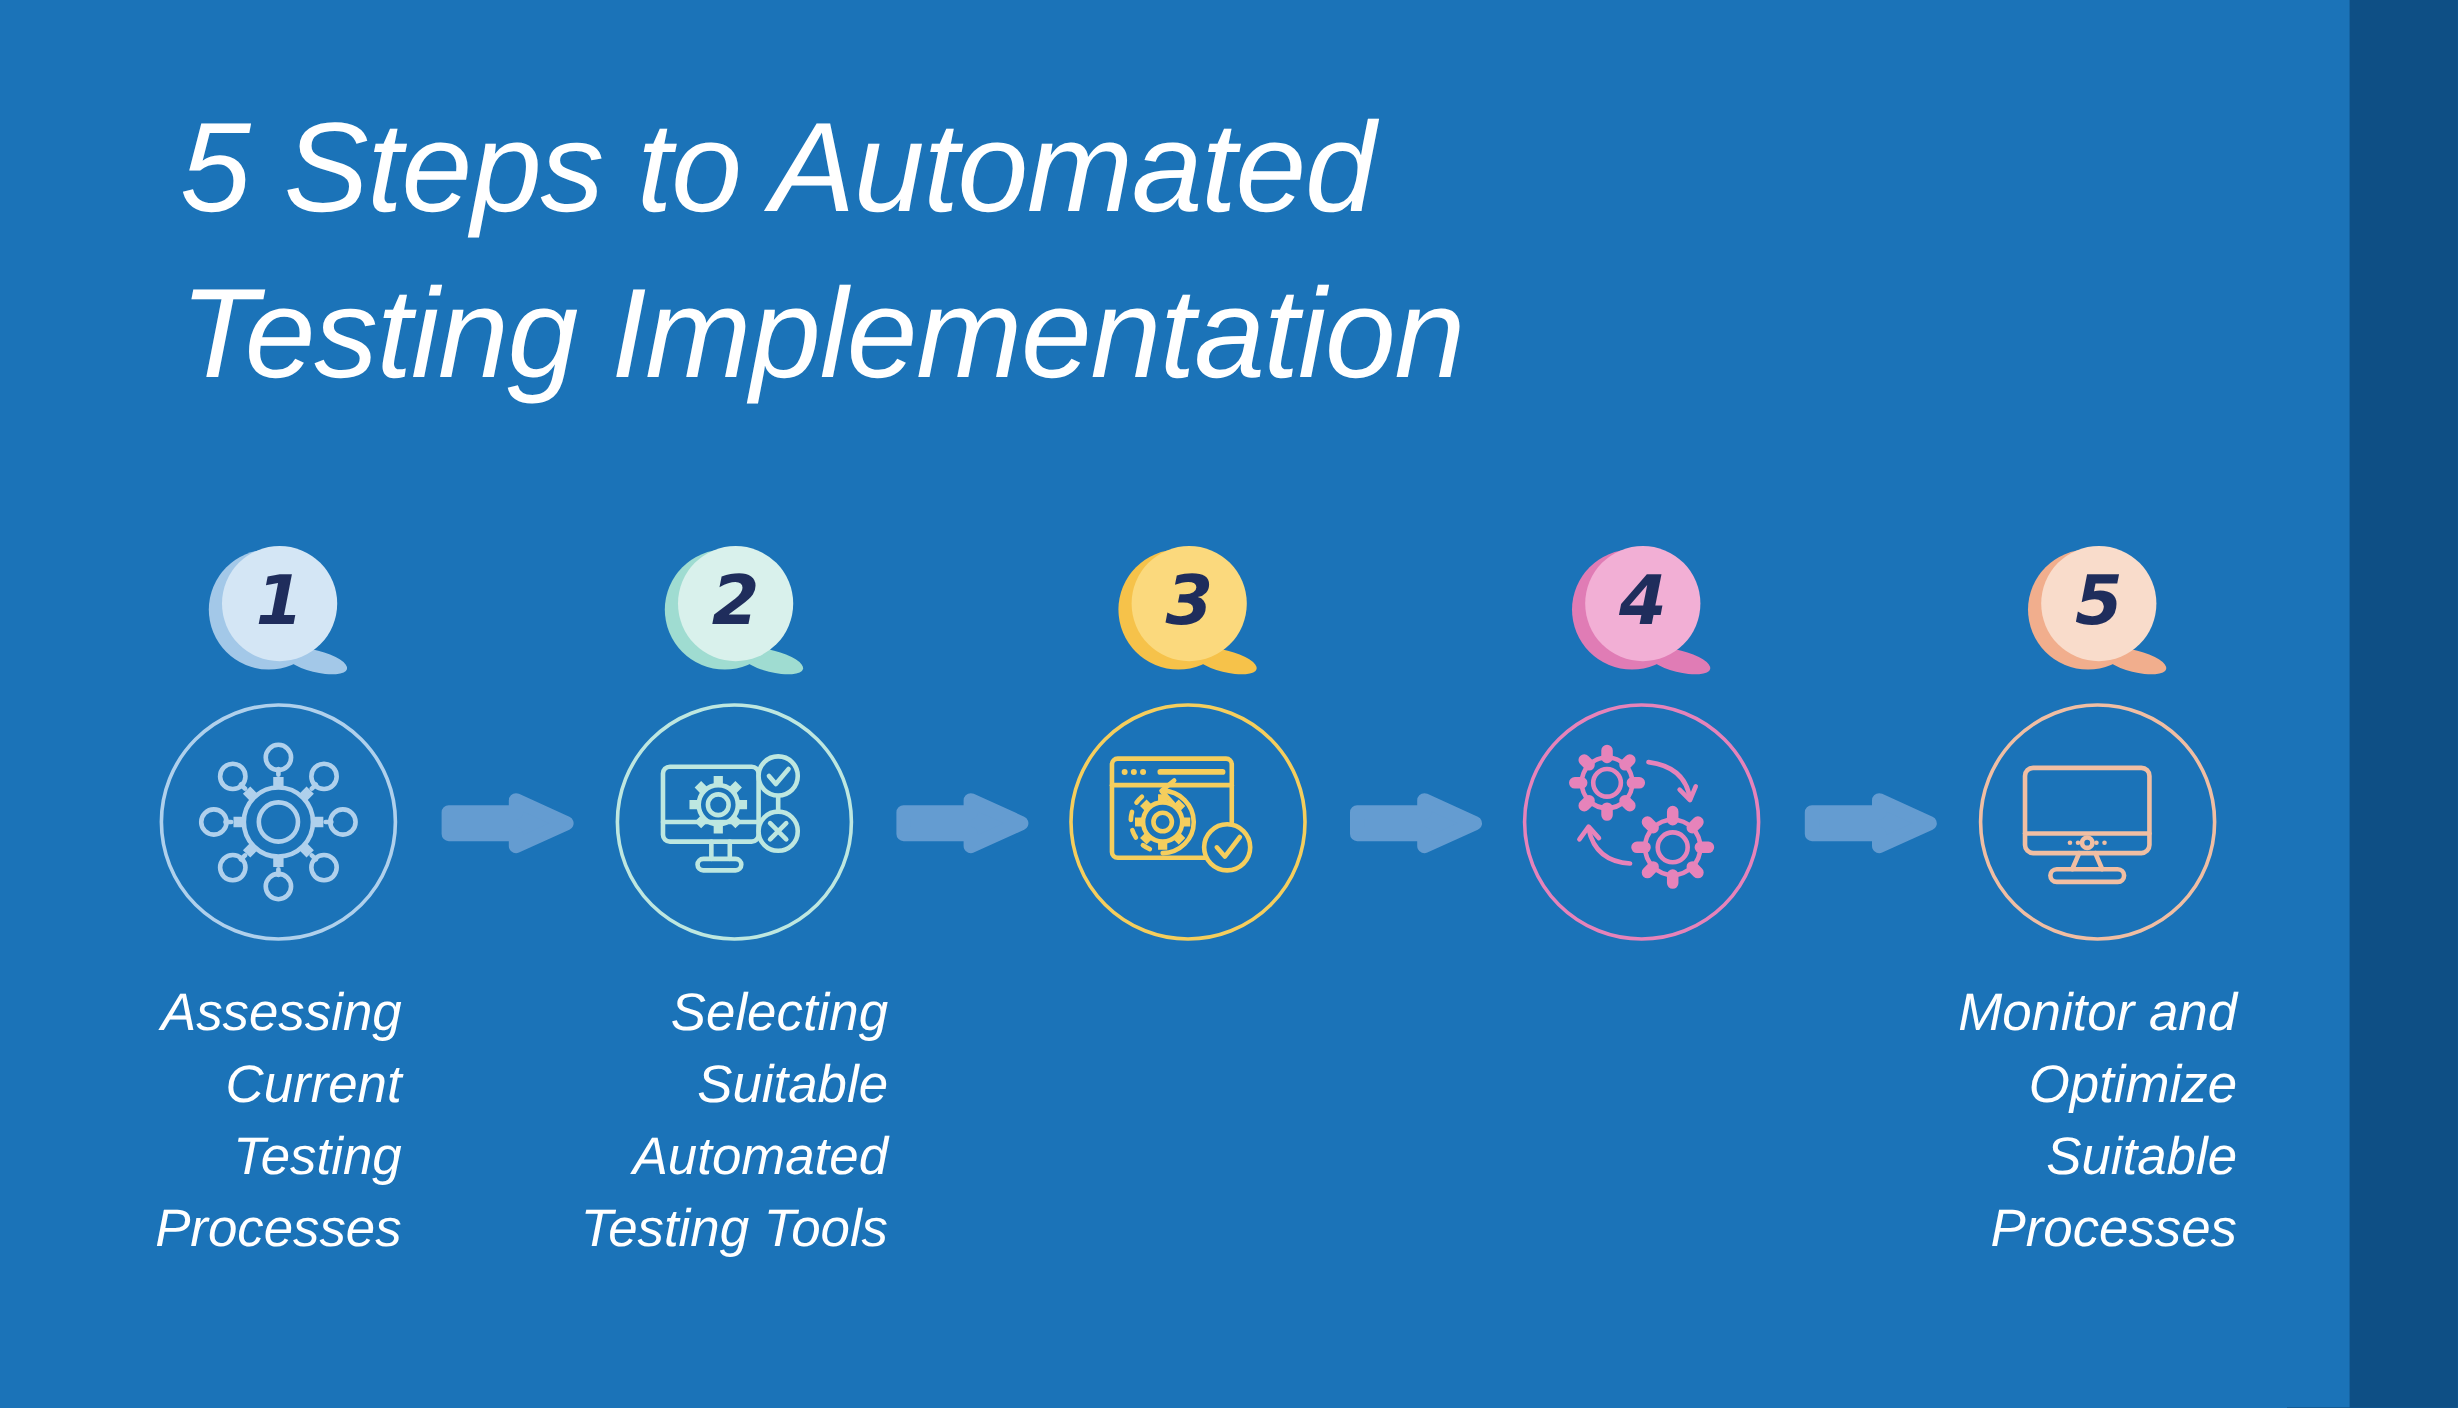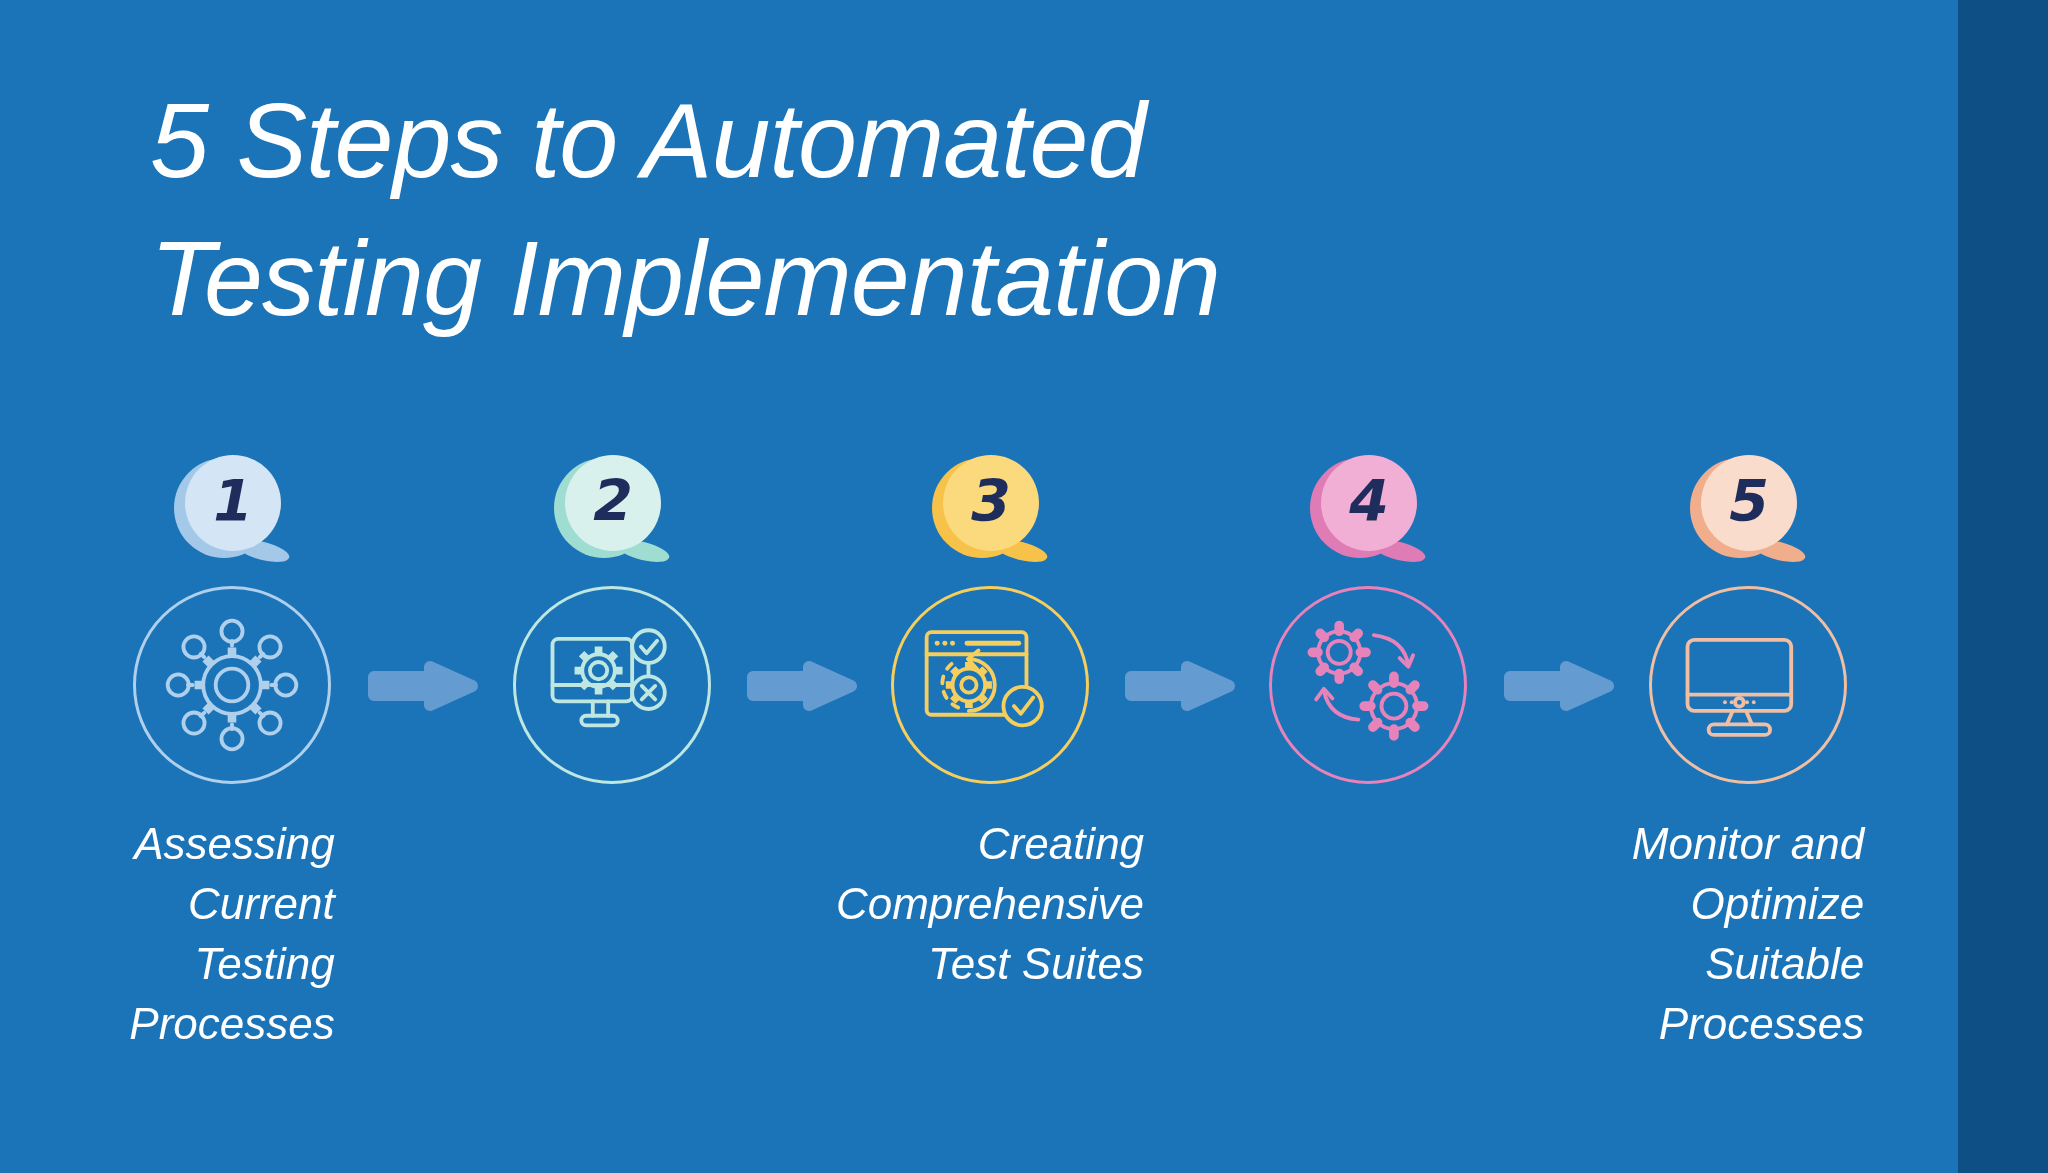--- a/index.html
+++ b/index.html
@@ -96,20 +96,24 @@
         <path stroke-width="8" stroke-linecap="butt" d="M103 85h8M97.8 96.8l5.9 5.9M86 102v8M74.2 96.8l-5.9 5.9M69 85h-8M74.2 73.2l-5.9-5.9M86 68v-8M97.8 73.2l5.9-5.9"></path>
         <path d="M80 117v15M96 117v15"></path>
         <rect x="68" y="132" width="38" height="10" rx="5"></rect>
         <path d="M138 77v14"></path>
         <circle cx="138" cy="60" r="17" style="fill:var(--bg)"></circle>
         <path d="M130 60l6 7 11-13"></path>
         <circle cx="138" cy="108" r="17" style="fill:var(--bg)"></circle>
         <path d="M131 101l14 14M145 101l-14 14"></path>
       </svg>
     </div>
+    <div class="label">Selecting
+Suitable
+Automated
+Testing Tools</div>
   </div>
 
   <div class="step s3" style="--badge: #FBD97D; --badge-shadow: #F6C24A; --icon: #F5CE5D;">
     <div class="badge">
       <svg viewBox="0 0 130 118" width="130" height="118">
         <ellipse cx="96" cy="103" rx="27" ry="9" transform="rotate(14 96 103)" style="fill:var(--badge-shadow)"></ellipse>
         <circle cx="57" cy="60" r="50" style="fill:var(--badge-shadow)"></circle>
         <circle cx="66" cy="55" r="48" style="fill:var(--badge)"></circle>
       </svg>
       <div class="badge-number">3</div>
@@ -125,23 +129,20 @@
         <circle cx="78" cy="100" r="17"></circle>
         <circle cx="78" cy="100" r="8"></circle>
         <path stroke-width="8" stroke-linecap="butt" d="M95 100h7M89.8 111.8l5 5M78 117v7M66.2 111.8l-5 5M61 100h-7M66.2 88.2l-5-5M78 83v-7M89.8 88.2l5-5"></path>
         <path stroke-dasharray="7 9" d="M60 78 A27 27 0 0 0 68 124"></path>
         <path d="M78 127 A27 27 0 0 0 78 73"></path>
         <path d="M88 64 L77 73 L87 84"></path>
         <circle cx="134" cy="122" r="20" style="fill:var(--bg)"></circle>
         <path d="M125 122l7 8 13-17"></path>
       </svg>
     </div>
-    <div class="label">Creating
-Comprehensive
-Test Suites</div>
   </div>
 
   <div class="step s4" style="--badge: #F2AFD5; --badge-shadow: #E07CB5; --icon: #E683BA;">
     <div class="badge">
       <svg viewBox="0 0 130 118" width="130" height="118">
         <ellipse cx="96" cy="103" rx="27" ry="9" transform="rotate(14 96 103)" style="fill:var(--badge-shadow)"></ellipse>
         <circle cx="57" cy="60" r="50" style="fill:var(--badge-shadow)"></circle>
         <circle cx="66" cy="55" r="48" style="fill:var(--badge)"></circle>
       </svg>
       <div class="badge-number">4</div>

